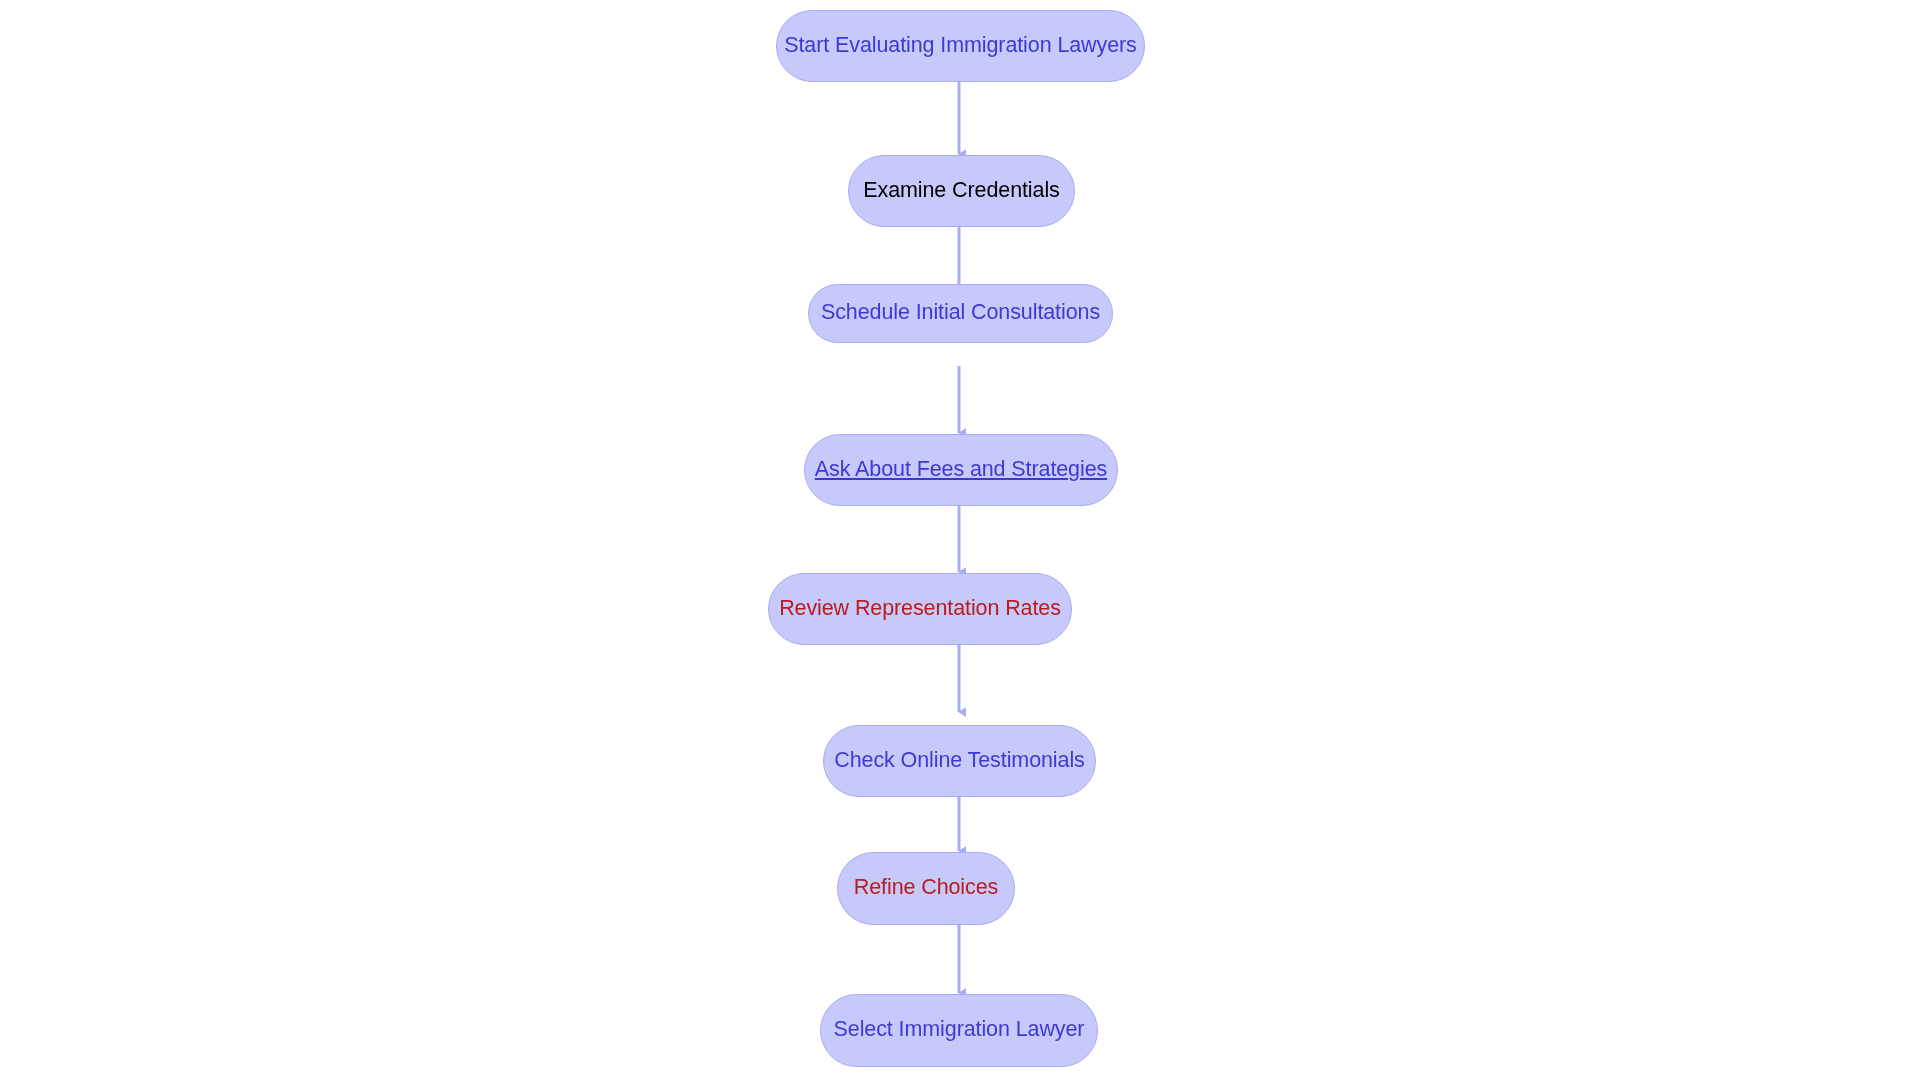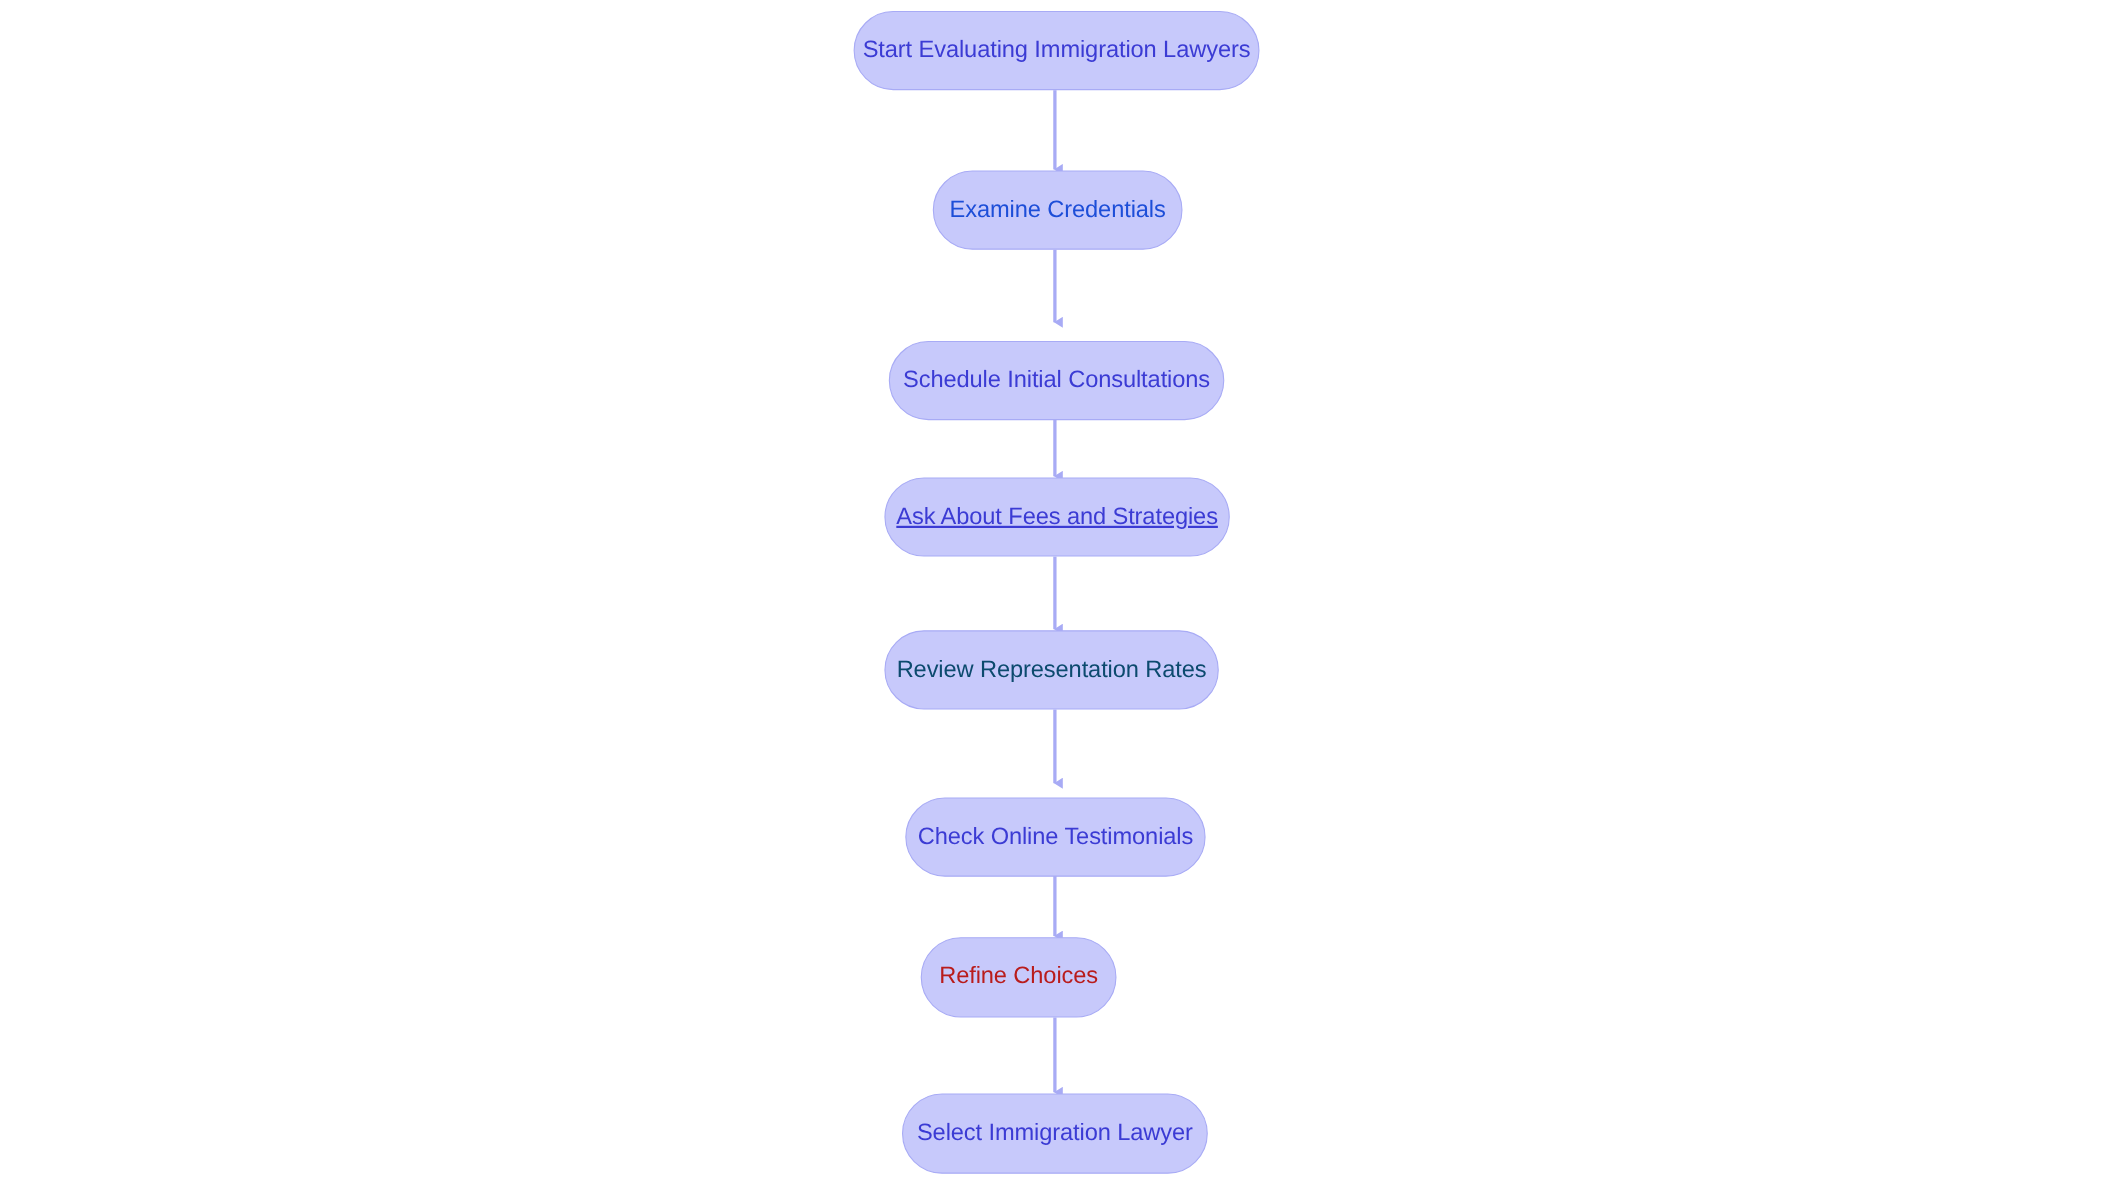--- a/index.html
+++ b/index.html
@@ -67,30 +67,30 @@
         <line x1="959" y1="645" x2="959" y2="712" stroke="#a8abf5" stroke-width="3" marker-end="url(#arrowhead)"></line>
         <line x1="959" y1="785" x2="959" y2="851" stroke="#a8abf5" stroke-width="3" marker-end="url(#arrowhead)"></line>
         <line x1="959" y1="925" x2="959" y2="993" stroke="#a8abf5" stroke-width="3" marker-end="url(#arrowhead)"></line>
       </g>
   </svg>
 
   <div id="nodes-group">
       <div class="node" style="left: 776px; top: 10px; width: 369px; height: 72px; background: rgb(199, 201, 251); border-color: rgb(168, 171, 245); color: rgb(59, 59, 212); align-items: center;">
         <span class="node-label">Start Evaluating Immigration Lawyers</span>
       </div>
-      <div class="node" style="left: 848px; top: 155px; width: 227px; height: 72px; background: rgb(199, 201, 251); border-color: rgb(168, 171, 245); color: #1d4ed8;">
+      <div class="node" style="left: 848px; top: 155px; width: 227px; height: 72px; background: rgb(199, 201, 251); border-color: rgb(168, 171, 245); color: #000000;">
         <span class="node-label">Examine Credentials</span>
       </div>
-      <div class="node" style="left: 808px; top: 310px; width: 305px; height: 72px; background: rgb(199, 201, 251); border-color: rgb(168, 171, 245); color: rgb(59, 59, 212);">
+      <div class="node" style="left: 808px; top: 284px; width: 305px; height: 59px; background: rgb(199, 201, 251); border-color: rgb(168, 171, 245); color: rgb(59, 59, 212);">
         <span class="node-label">Schedule Initial Consultations</span>
       </div>
       <div class="node" style="left: 804px; top: 434px; width: 314px; height: 72px; background: rgb(199, 201, 251); border-color: rgb(168, 171, 245); color: rgb(59, 59, 212); text-decoration: underline;">
         <span class="node-label">Ask About Fees and Strategies</span>
       </div>
-      <div class="node" style="left: 804px; top: 573px; width: 304px; height: 72px; background: rgb(199, 201, 251); border-color: rgb(168, 171, 245); color: #0c4a6e;">
+      <div class="node" style="left: 768px; top: 573px; width: 304px; height: 72px; background: rgb(199, 201, 251); border-color: rgb(168, 171, 245); color: #b91c1c;">
         <span class="node-label">Review Representation Rates</span>
       </div>
       <div class="node" style="left: 823px; top: 713px; width: 273px; height: 72px; background: rgb(199, 201, 251); border-color: rgb(168, 171, 245); color: rgb(59, 59, 212); margin-top: 12px;">
         <span class="node-label">Check Online Testimonials</span>
       </div>
       <div class="node" style="left: 837px; top: 852px; width: 178px; height: 73px; background: rgb(199, 201, 251); border-color: rgb(168, 171, 245); color: #b91c1c;">
         <span class="node-label">Refine Choices</span>
       </div>
       <div class="node" style="left: 820px; top: 994px; width: 278px; height: 73px; background: rgb(199, 201, 251); border-color: rgb(168, 171, 245); color: rgb(59, 59, 212); text-align: center;">
         <span class="node-label">Select Immigration Lawyer</span>

